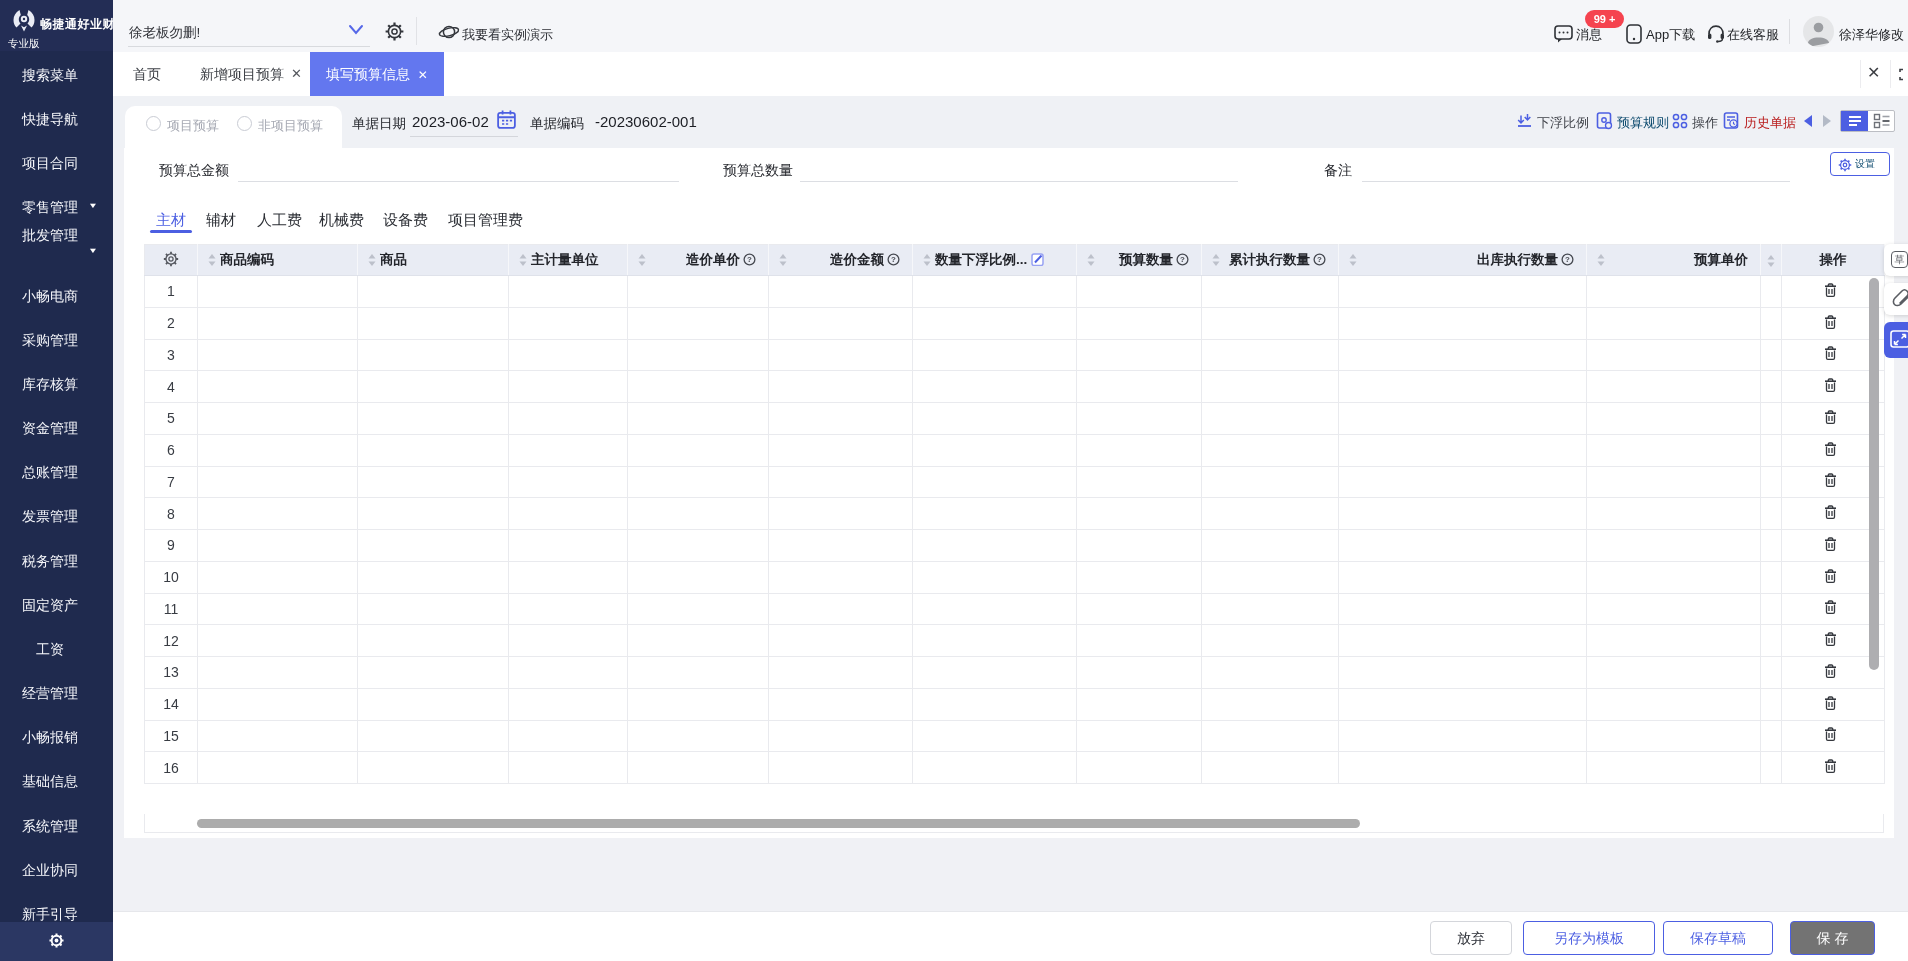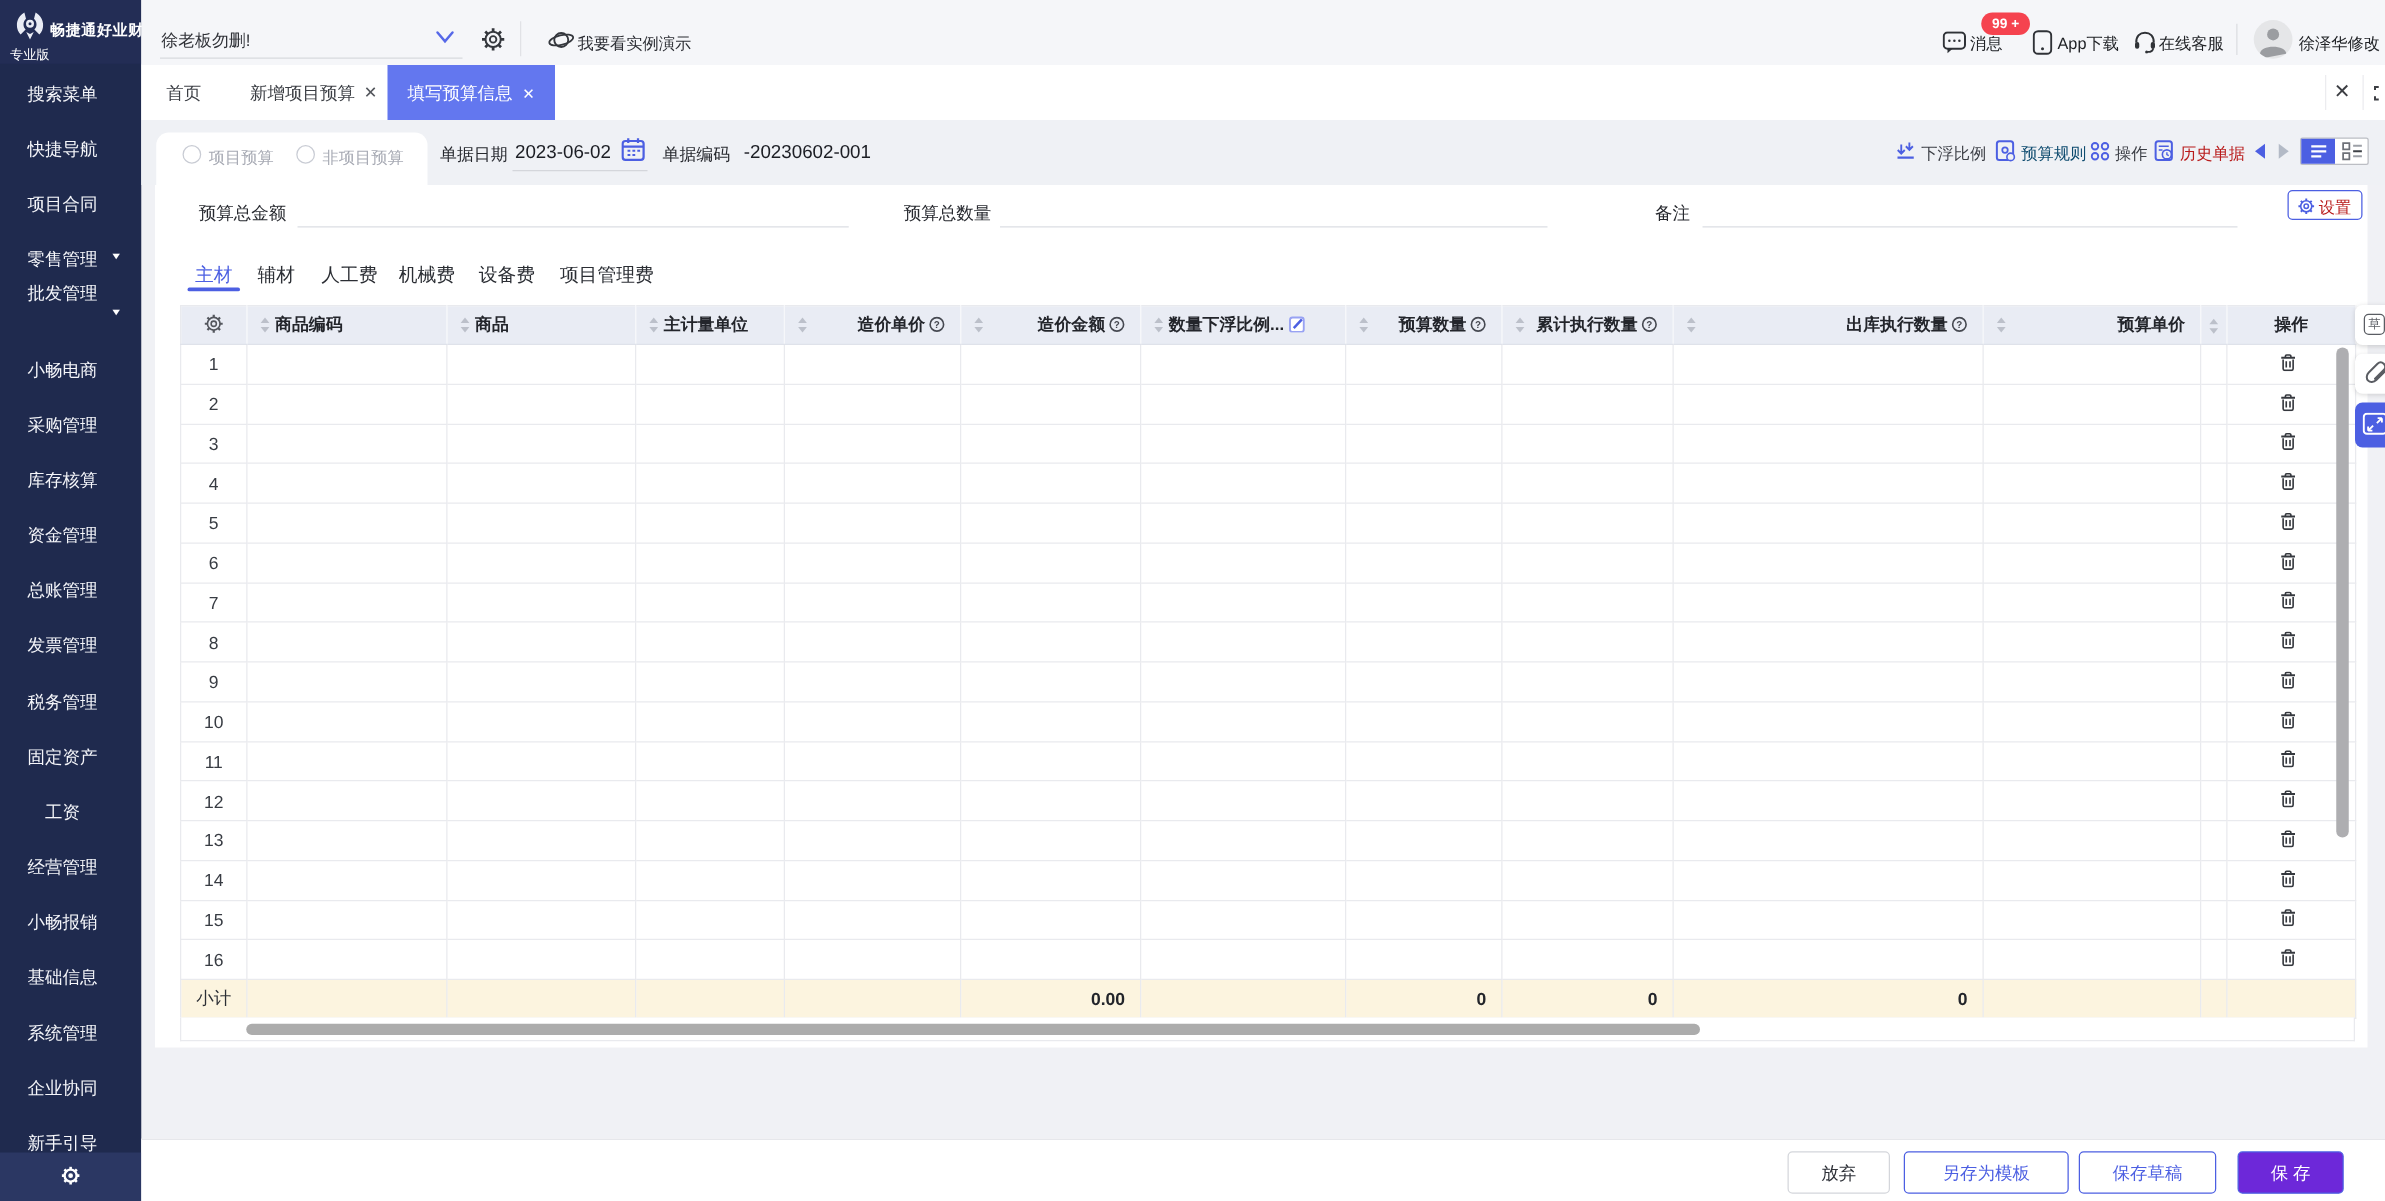--- a/index.html
+++ b/index.html
@@ -245,21 +245,21 @@
 <div class="abs" style="left:1324px; top:162px; font-size:14px; color:#26282e;">备注</div>
 <div class="abs" style="left:1362px; top:181px; width:428px; border-top:1px solid #dcdee3;"></div>
 <div class="abs" style="left:1830px; top:152px; width:60px; height:24px; border:1px solid #4c5fe2; border-radius:4px; background:#fff;">
   <svg width="14" height="14" viewBox="0 0 19 19" style="position:absolute; left:7px; top:5px;">
       <circle cx="9.5" cy="9.5" r="2.4" fill="none" stroke="#4c5fe2" stroke-width="1.7"></circle>
       <circle cx="9.5" cy="9.5" r="6" fill="none" stroke="#4c5fe2" stroke-width="1.7"></circle>
       <g stroke="#4c5fe2" stroke-width="2.1">
         <path d="M9.5 1 v2.4 M9.5 15.6 v2.4 M1 9.5 h2.4 M15.6 9.5 h2.4 M3.6 3.6 l1.7 1.7 M13.8 13.8 l1.7 1.7 M15.4 3.6 l-1.7 1.7 M5.3 13.8 l-1.7 1.7"></path>
       </g>
     </svg>
-  <span style="position:absolute; left:24px; top:4px; color:#b91c1c; font-size:13px;">设置</span>
+  <span style="position:absolute; left:24px; top:4px; color:#0c4a6e; font-size:10px;">设置</span>
 </div>
 
 <div class="abs" style="left:156px; top:211px; font-size:15px; color:#4c5fe2;">主材</div>
 <div class="abs" style="left:150px; top:230px; width:42px; height:3px; background:#4c5fe2; border-radius:2px;"></div>
 <div class="abs" style="left:206px; top:211px; font-size:15px; color:#2b2e34;">辅材</div>
 <div class="abs" style="left:257px; top:211px; font-size:15px; color:#2b2e34;">人工费</div>
 <div class="abs" style="left:319px; top:211px; font-size:15px; color:#2b2e34;">机械费</div>
 <div class="abs" style="left:383px; top:211px; font-size:15px; color:#2b2e34;">设备费</div>
 <div class="abs" style="left:448px; top:211px; font-size:15px; color:#2b2e34;">项目管理费</div>
 
@@ -700,35 +700,20 @@
           <td></td>
           <td></td>
           <td></td>
           <td></td>
           <td style="text-align:center; padding-right:5px;"><svg width="13" height="14" viewBox="0 0 13 14">
               <path d="M1 3.2 h11" stroke="#35383e" stroke-width="1.6"></path>
               <path d="M4.3 3 V2 a1 1 0 0 1 1-1 h2.4 a1 1 0 0 1 1 1 v1" fill="none" stroke="#35383e" stroke-width="1.3"></path>
               <path d="M2.5 4.5 V12 a1.3 1.3 0 0 0 1.3 1.3 h5.4 a1.3 1.3 0 0 0 1.3-1.3 V4.5 M5 6 v5 M8 6 v5" fill="none" stroke="#35383e" stroke-width="1.3"></path>
             </svg></td>
         </tr>
-<tr class="sub">
-          <td class="num" style="background:#fcf4df; color:#2c2f35;">小计</td>
-          <td style="background:#fcf4df;"></td>
-          <td style="background:#fcf4df;"></td>
-          <td style="background:#fcf4df;"></td>
-          <td style="background:#fcf4df;"></td>
-          <td style="background:#fcf4df; text-align:right; padding-right:12px; font-weight:bold; font-size:14px; color:#22242a;">0.00</td>
-          <td style="background:#fcf4df;"></td>
-          <td style="background:#fcf4df; text-align:right; padding-right:12px; font-weight:bold; font-size:14px; color:#22242a;">0</td>
-          <td style="background:#fcf4df; text-align:right; padding-right:12px; font-weight:bold; font-size:14px; color:#22242a;">0</td>
-          <td style="background:#fcf4df; text-align:right; padding-right:12px; font-weight:bold; font-size:14px; color:#22242a;">0</td>
-          <td style="background:#fcf4df;"></td>
-          <td style="background:#fcf4df;"></td>
-          <td style="background:#fcf4df;"></td>
-        </tr>
       </tbody>
     </table>
   </div>
 
 <div class="abs" style="left:144px; top:814px; width:1740px; height:19px; background:#fff; border:1px solid #e9eaee; border-top:none;"></div>
 <div class="abs" style="left:197px; top:819px; width:1163px; height:9px; background:#acacac; border-radius:4.5px;"></div>
 
 <div class="abs" style="left:1869px; top:278px; width:10px; height:392px; background:#aeaeb1; border-radius:5px;"></div>
 
 <div class="abs" style="left:1884px; top:244px; width:30px; height:32px; background:#fff; border-radius:6px 0 0 6px; box-shadow:0 1px 4px rgba(0,0,0,0.15);">
@@ -743,13 +728,13 @@
   <svg width="20" height="20" viewBox="0 0 20 20" style="position:absolute; left:6px; top:8px;">
     <rect x="1" y="1" width="18" height="16" rx="2.5" fill="none" stroke="#ffffff" stroke-width="1.6"></rect>
     <path d="M11.5 8.5 L15.5 4.5 M15.5 4.5 h-3.4 M15.5 4.5 v3.4 M8.5 10.5 L4.5 14.5 M4.5 14.5 h3.4 M4.5 14.5 v-3.4" stroke="#ffffff" stroke-width="1.5" fill="none"></path>
   </svg>
 </div>
 
 <div id="footer" class="abs"></div>
 <div class="btn" style="left:1430px; width:82px; border:1px solid #d4d6db; color:#2e3138; background:#fff;">放弃</div>
 <div class="btn" style="left:1523px; width:132px; border:1px solid #4c5fe2; color:#4c5fe2; background:#fff;">另存为模板</div>
 <div class="btn" style="left:1663px; width:110px; border:1px solid #4c5fe2; color:#4c5fe2; background:#fff;">保存草稿</div>
-<div class="btn" style="left:1790px; width:85px; border:1px solid #4c5fe2; color:#ffffff; background:#6d28d9;">保 存</div>
+<div class="btn" style="left:1790px; width:85px; border:1px solid #4c5fe2; color:#ffffff; background:#737373;">保 存</div>
 
 </body></html>

